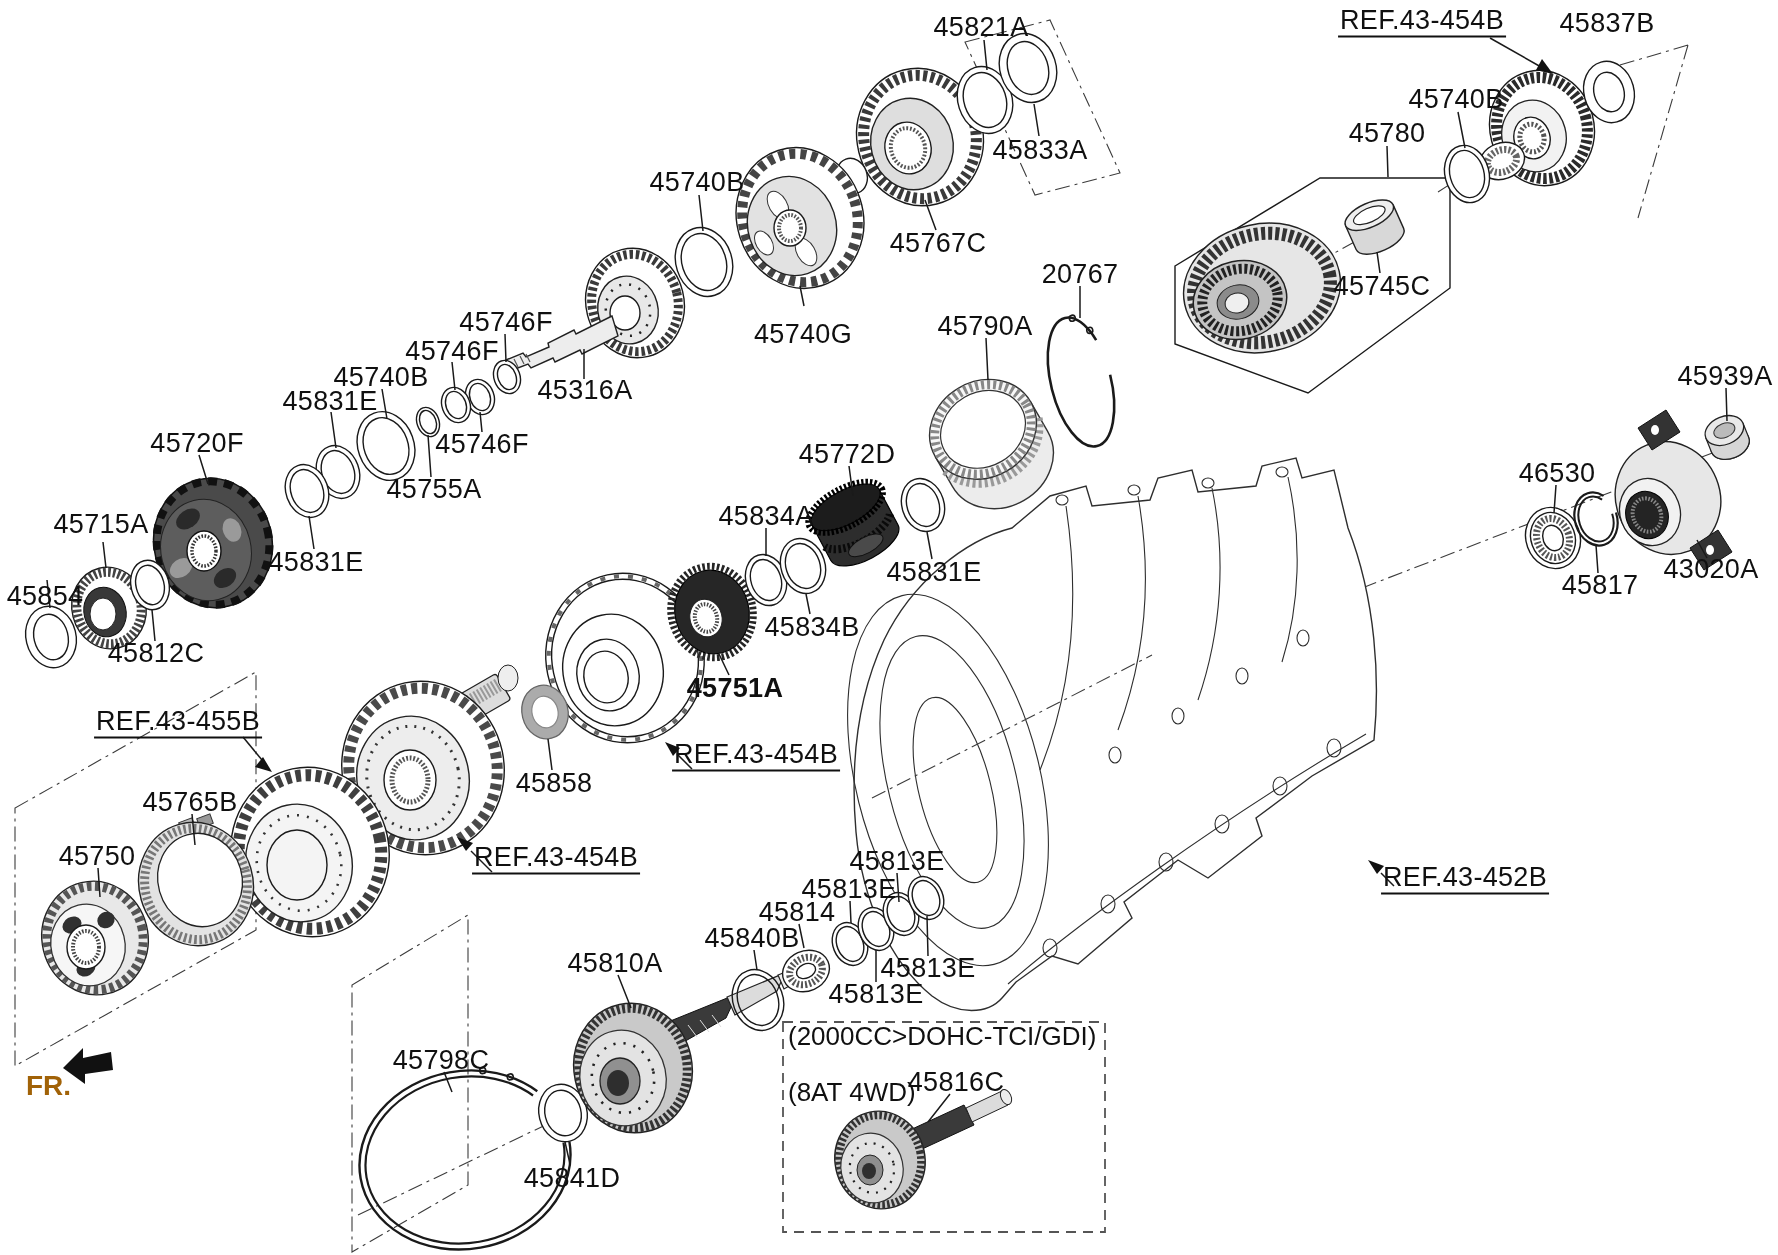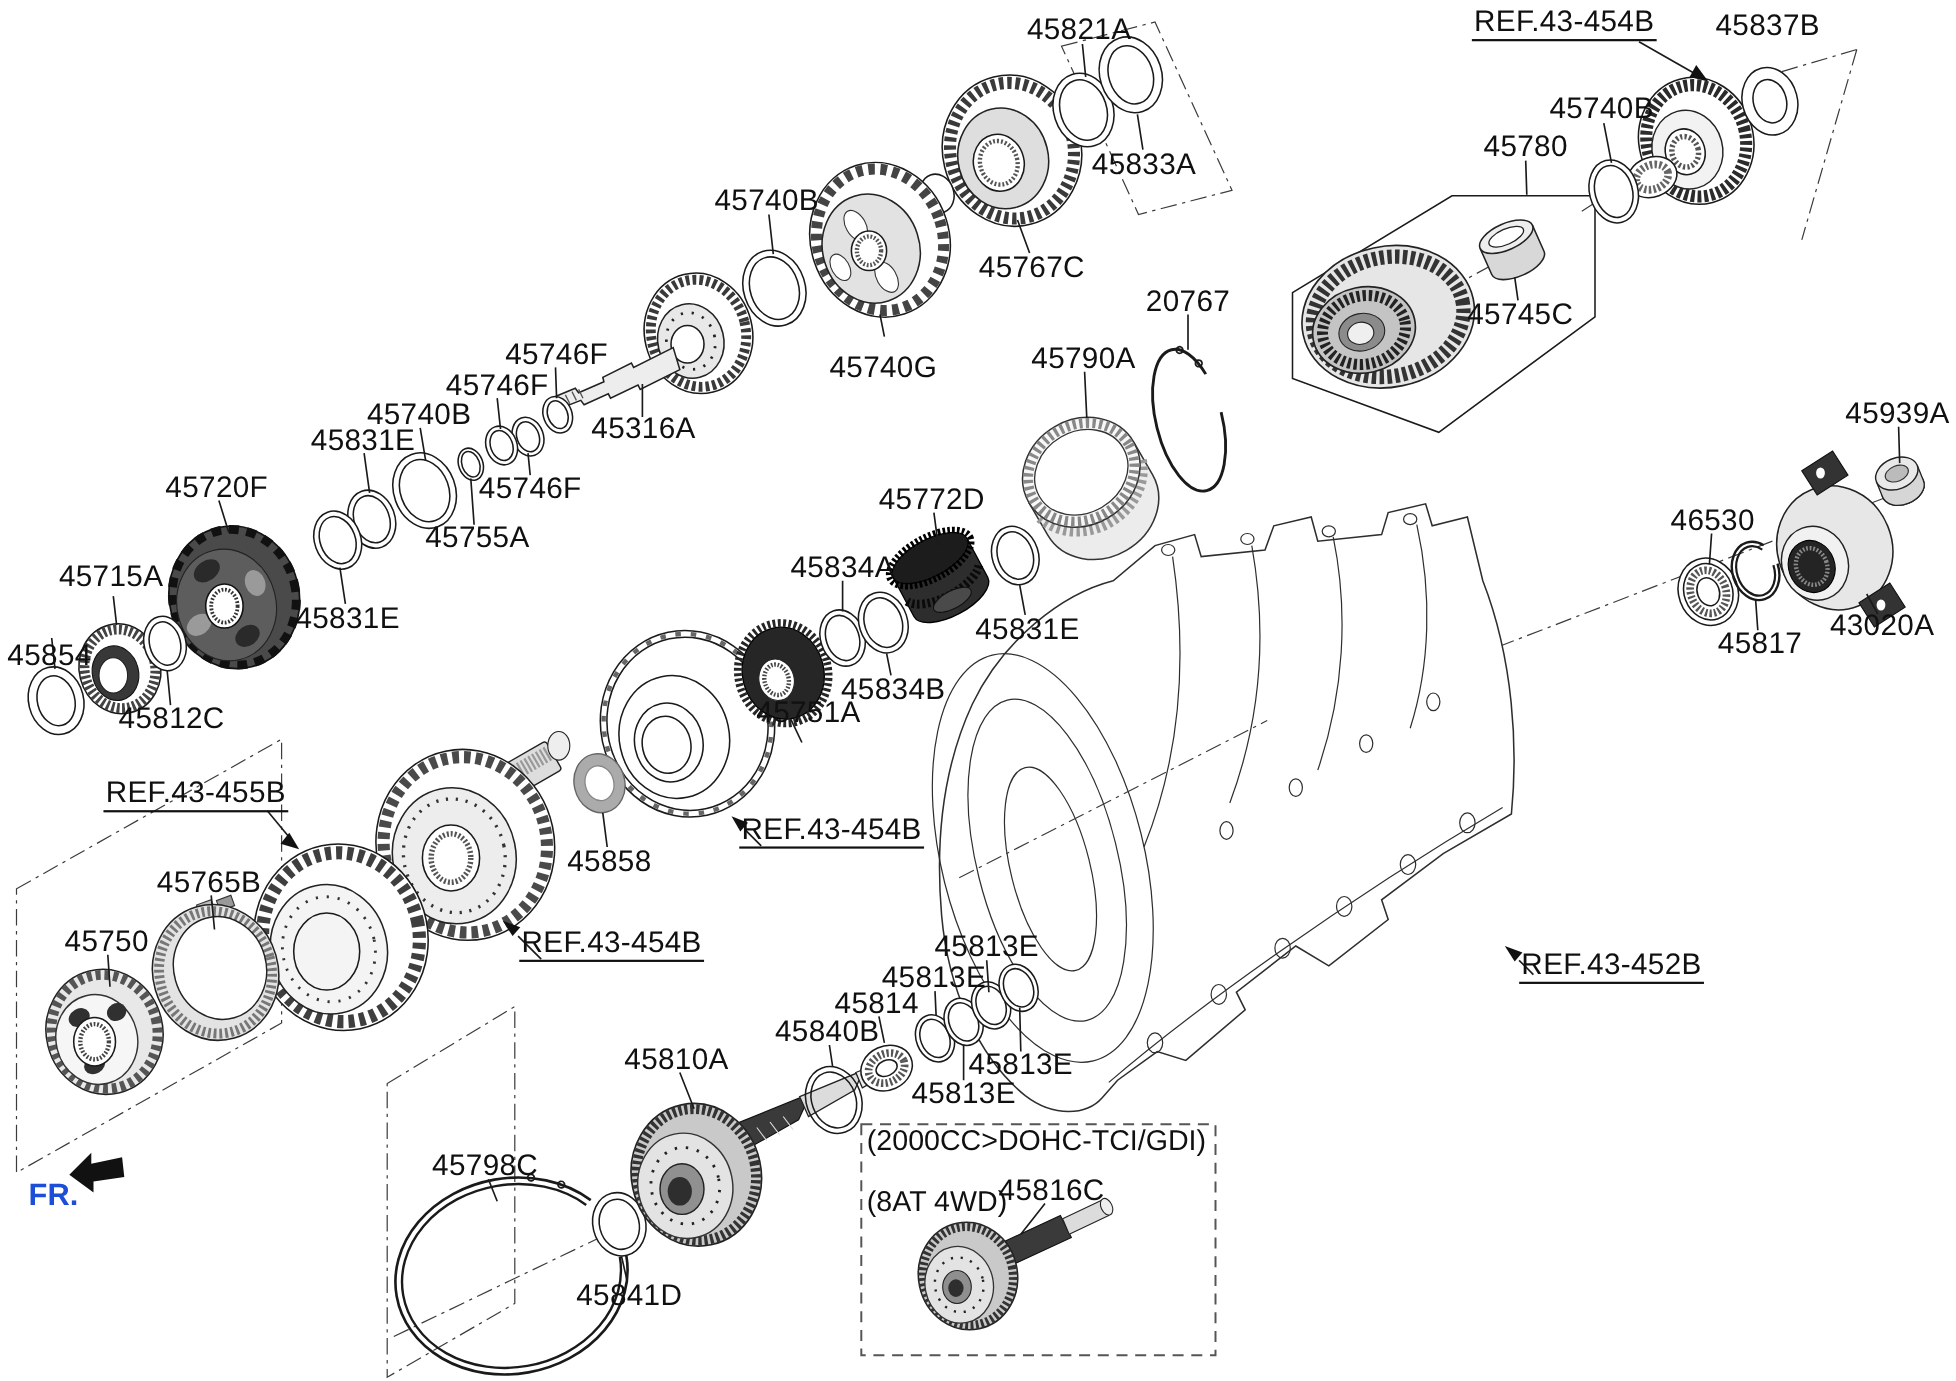--- a/index.html
+++ b/index.html
@@ -5,21 +5,21 @@
   html,body{margin:0;padding:0;background:#fff;}
   body{width:1778px;height:1255px;position:relative;overflow:hidden;
        font-family:"Liberation Sans", sans-serif;color:#111;}
   #stage{position:absolute;left:0;top:0;width:1778px;height:1255px;}
   svg{position:absolute;left:0;top:0;}
   #label-layer{position:absolute;left:0;top:0;width:1778px;height:1255px;pointer-events:none;}
   .plabel{position:absolute;transform:translate(-50%,-50%);font-size:27px;line-height:27px;
           white-space:nowrap;letter-spacing:.3px;color:#101010;}
   .rlabel{border-bottom:2.5px solid #101010;padding:0 2px 2px 2px;}
   .note{position:absolute;font-size:26px;line-height:27px;white-space:nowrap;color:#101010;}
-  .fr{position:absolute;font-size:28px;font-weight:bold;color:#1d4ed8;}
+  .fr{position:absolute;font-size:28px;font-weight:bold;color:#a16207;}
   
   .ln{fill:none;stroke:#1a1a1a;stroke-width:1.4;}
   .lnw{fill:#fff;stroke:#1a1a1a;stroke-width:1.4;}
   .teeth{fill:none;}
   .cl{fill:none;stroke:#3c3c3c;stroke-width:1.1;stroke-dasharray:15 5 3 5;}
   .ldr{fill:none;stroke:#1a1a1a;stroke-width:1.5;}
   .case{fill:#fff;stroke:#2e2e2e;stroke-width:1.4;}
   .cd{fill:none;stroke:#2e2e2e;stroke-width:1.1;}
   .ah{fill:#111;stroke:none;}
 </style>
@@ -447,21 +447,21 @@
       <div class="plabel" style="left: 585px; top: 390px;">45316A</div>
       <div class="plabel" style="left: 197px; top: 443px;">45720F</div>
       <div class="plabel" style="left: 101px; top: 524px;">45715A</div>
       <div class="plabel" style="left: 45px; top: 596px; text-align: center;">45854</div>
       <div class="plabel" style="left: 316px; top: 562px;">45831E</div>
       <div class="plabel" style="left: 156px; top: 653px;">45812C</div>
       <div class="plabel" style="left: 847px; top: 454px;">45772D</div>
       <div class="plabel" style="left: 766px; top: 516px;">45834A</div>
       <div class="plabel" style="left: 812px; top: 627px;">45834B</div>
       <div class="plabel" style="left: 934px; top: 572px;">45831E</div>
-      <div class="plabel" style="left: 735px; top: 648px;">45751A</div>
+      <div class="plabel" style="left: 735px; top: 688px; font-weight: bold;">45751A</div>
       <div class="plabel" style="left: 1725px; top: 376px;">45939A</div>
       <div class="plabel" style="left: 1557px; top: 473px;">46530</div>
       <div class="plabel" style="left: 1600px; top: 585px;">45817</div>
       <div class="plabel" style="left: 1711px; top: 569px;">43020A</div>
       <div class="plabel" style="left: 190px; top: 802px;">45765B</div>
       <div class="plabel" style="left: 97px; top: 856px;">45750</div>
       <div class="plabel" style="left: 554px; top: 783px;">45858</div>
       <div class="plabel" style="left: 897px; top: 861px;">45813E</div>
       <div class="plabel" style="left: 849px; top: 889px;">45813E</div>
       <div class="plabel" style="left: 797px; top: 912px;">45814</div>

